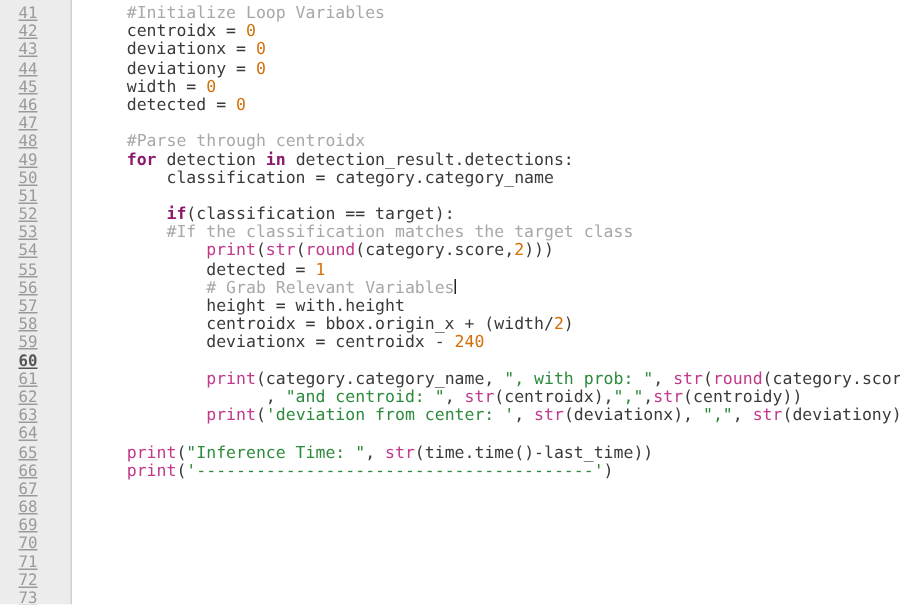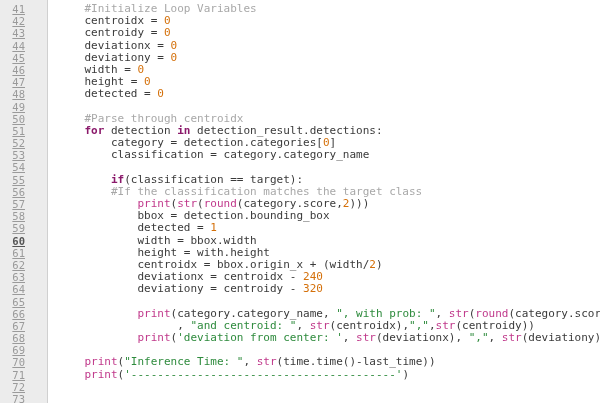--- a/index.html
+++ b/index.html
@@ -98,42 +98,37 @@
       <div class="ln">68</div>
       <div class="ln">69</div>
       <div class="ln">70</div>
       <div class="ln">71</div>
       <div class="ln">72</div>
       <div class="ln">73</div>
     </div>
   <div id="codepane">
       <div class="cl"><span class="t-com">    #Initialize Loop Variables</span></div>
       <div class="cl"><span class="t-pl">    centroidx = </span><span class="t-num">0</span></div>
-      <div class="cl"><span class="t-pl">    centroidy = </span><span class="t-num">0</span></div>
       <div class="cl"><span class="t-pl">    deviationx = </span><span class="t-num">0</span></div>
       <div class="cl"><span class="t-pl">    deviationy = </span><span class="t-num">0</span></div>
       <div class="cl"><span class="t-pl">    width = </span><span class="t-num">0</span></div>
-      <div class="cl"><span class="t-pl">    height = </span><span class="t-num">0</span></div>
       <div class="cl"><span class="t-pl">    detected = </span><span class="t-num">0</span></div>
       <div class="cl">&nbsp;</div>
       <div class="cl"><span class="t-com">    #Parse through centroidx</span></div>
       <div class="cl"><span class="t-kw">    for</span><span class="t-pl"> detection </span><span class="t-kw">in</span><span class="t-pl"> detection_result.detections:</span></div>
-      <div class="cl"><span class="t-pl">        category = detection.categories[</span><span class="t-num">0</span><span class="t-pl">]</span></div>
       <div class="cl"><span class="t-pl">        classification = category.category_name</span></div>
       <div class="cl">&nbsp;</div>
       <div class="cl"><span class="t-kw">        if</span><span class="t-pl">(classification == target):</span></div>
       <div class="cl"><span class="t-com">        #If the classification matches the target class</span></div>
       <div class="cl"><span class="t-fn">            print</span><span class="t-pl">(</span><span class="t-fn">str</span><span class="t-pl">(</span><span class="t-fn">round</span><span class="t-pl">(category.score,</span><span class="t-num">2</span><span class="t-pl">)))</span></div>
-      <div class="cl"><span class="t-pl">            bbox = detection.bounding_box</span></div>
       <div class="cl"><span class="t-pl">            detected = </span><span class="t-num">1</span></div>
-      <div class="cl"><span class="t-pl">            width = bbox.width</span></div>
+      <div class="cl"><span class="t-com">            # Grab Relevant Variables</span><span class="caret"></span></div>
       <div class="cl"><span class="t-pl">            height = with.height</span></div>
       <div class="cl"><span class="t-pl">            centroidx = bbox.origin_x + (width/</span><span class="t-num">2</span><span class="t-pl">)</span></div>
       <div class="cl"><span class="t-pl">            deviationx = centroidx - </span><span class="t-num">240</span></div>
-      <div class="cl"><span class="t-pl">            deviationy = centroidy - </span><span class="t-num">320</span></div>
       <div class="cl">&nbsp;</div>
       <div class="cl"><span class="t-fn">            print</span><span class="t-pl">(category.category_name, </span><span class="t-str">", with prob: "</span><span class="t-pl">, </span><span class="t-fn">str</span><span class="t-pl">(</span><span class="t-fn">round</span><span class="t-pl">(category.score,</span></div>
       <div class="cl"><span class="t-pl">                  , </span><span class="t-str">"and centroid: "</span><span class="t-pl">, </span><span class="t-fn">str</span><span class="t-pl">(centroidx),</span><span class="t-str">","</span><span class="t-pl">,</span><span class="t-fn">str</span><span class="t-pl">(centroidy))</span></div>
       <div class="cl"><span class="t-fn">            print</span><span class="t-pl">(</span><span class="t-str">'deviation from center: '</span><span class="t-pl">, </span><span class="t-fn">str</span><span class="t-pl">(deviationx), </span><span class="t-str">","</span><span class="t-pl">, </span><span class="t-fn">str</span><span class="t-pl">(deviationy))</span></div>
       <div class="cl">&nbsp;</div>
       <div class="cl"><span class="t-fn">    print</span><span class="t-pl">(</span><span class="t-str">"Inference Time: "</span><span class="t-pl">, </span><span class="t-fn">str</span><span class="t-pl">(time.time()-last_time))</span></div>
       <div class="cl"><span class="t-fn">    print</span><span class="t-pl">(</span><span class="t-str">'----------------------------------------'</span><span class="t-pl">)</span></div>
     </div>
 </div>
 

